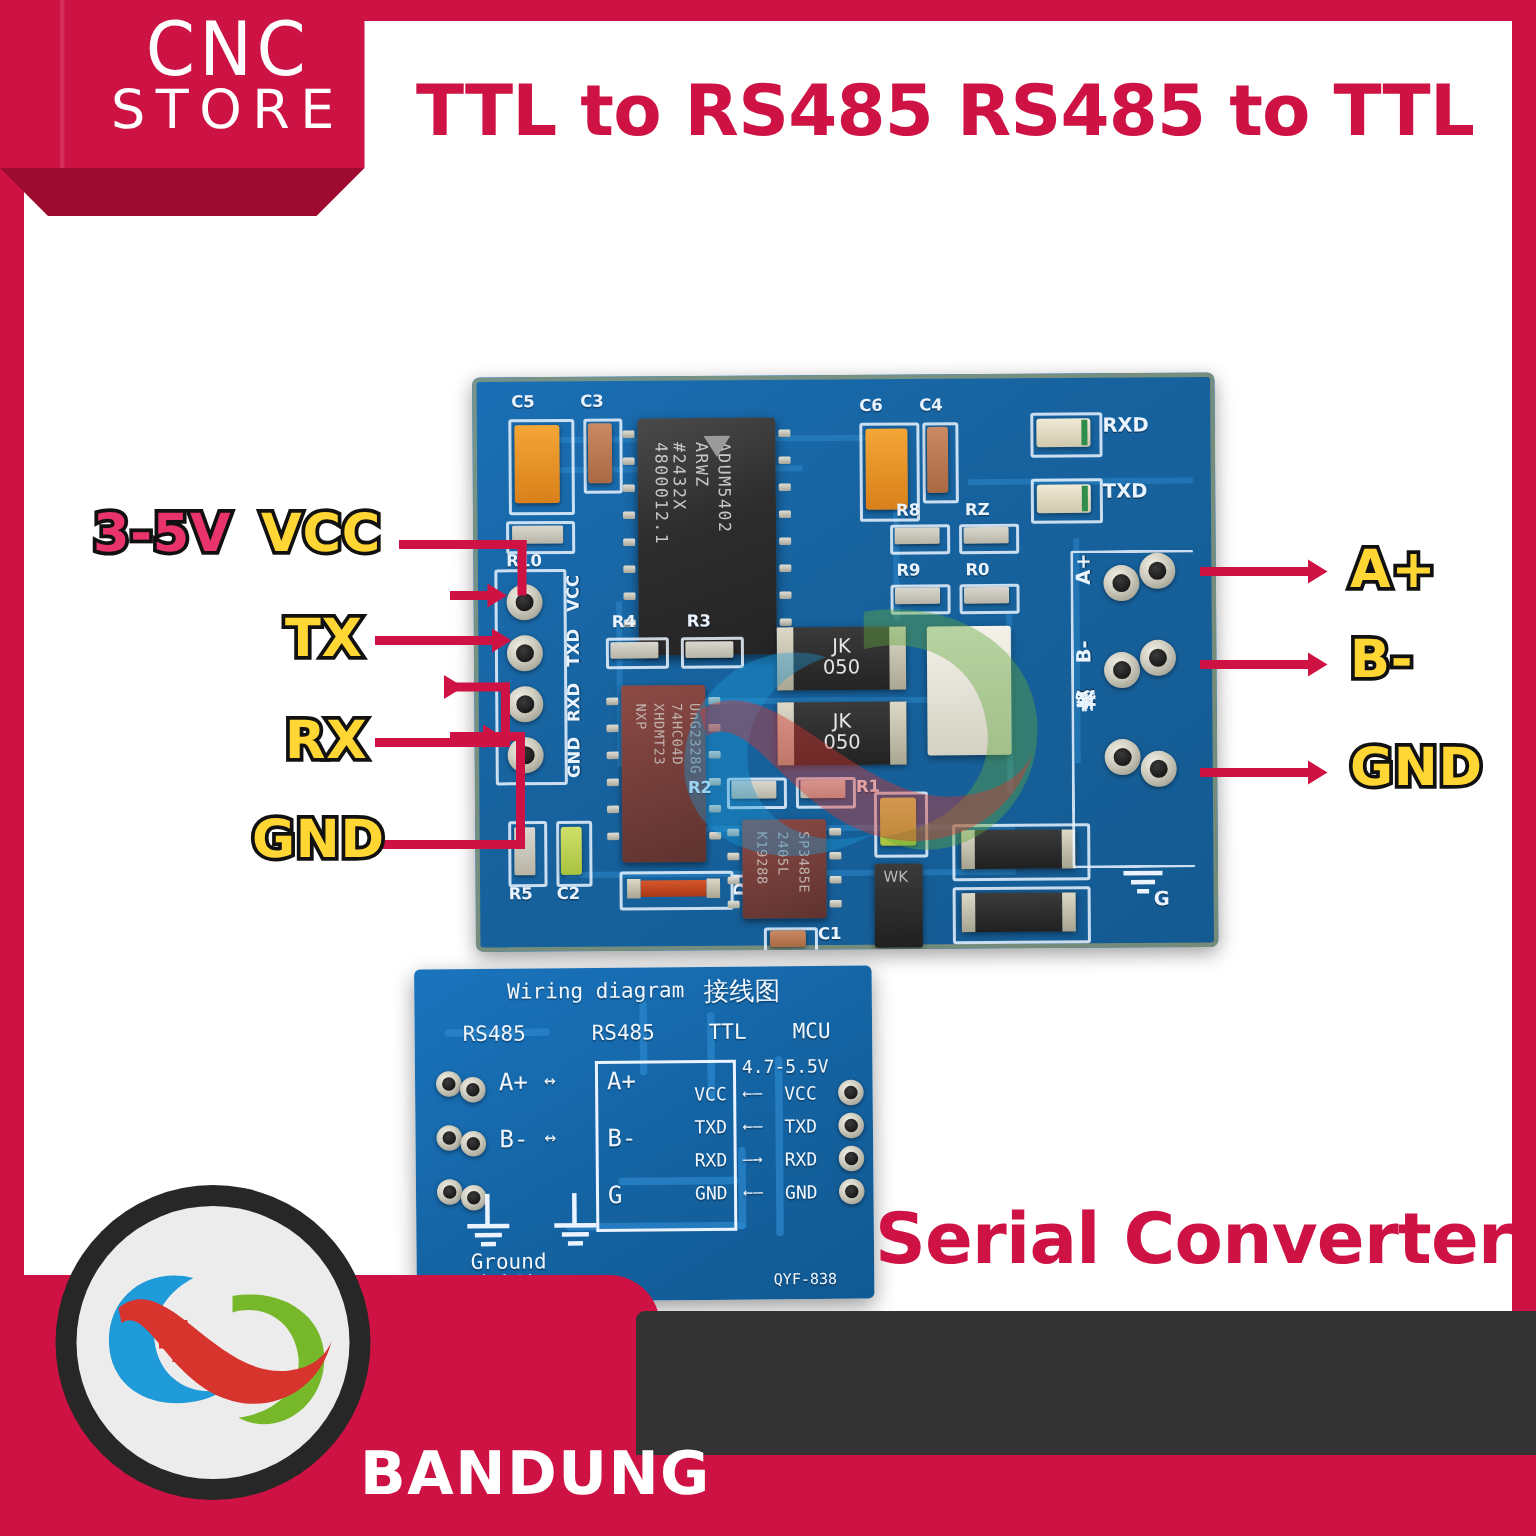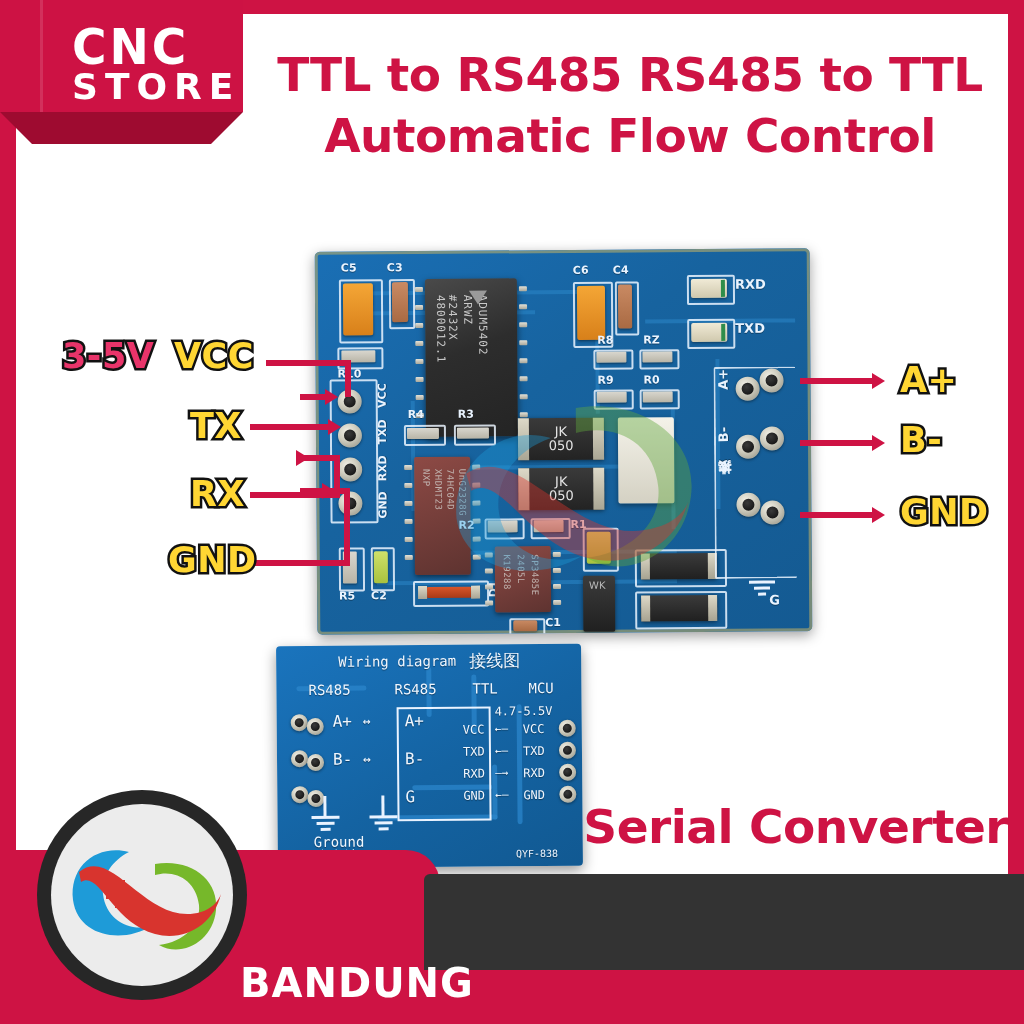--- a/index.html
+++ b/index.html
@@ -10,23 +10,23 @@
   .frame-top{position:absolute;left:0;top:0;width:1024px;height:14px;background:#CE1344;}
   .frame-right{position:absolute;right:0;top:0;width:16px;height:1024px;background:#CE1344;}
   .frame-left{position:absolute;left:0;top:0;width:16px;height:1024px;background:#CE1344;}
   .frame-bottom{position:absolute;left:0;bottom:0;width:1024px;height:14px;background:#CE1344;}
 
   
   .banner{position:absolute;left:0;top:0;width:243px;height:112px;background:#CD1244;z-index:6;}
   .banner-fold{position:absolute;left:0;top:112px;width:243px;height:32px;background:#9E0B30;
      clip-path:polygon(0 0,243px 0,211px 32px,32px 32px);z-index:6;}
   .banner-seam{position:absolute;left:40px;top:0;width:3px;height:112px;background:rgba(255,255,255,.13);z-index:7;}
-  .logo-cnc{position:absolute;left:72px;top:25px;width:160px;z-index:8;color:#fff;
-     font-family:"DejaVu Sans",sans-serif;font-weight:bold;line-height:.92;
-     letter-spacing:1px;}
+  .logo-cnc{position:absolute;left:72px;top:12px;width:160px;z-index:8;color:#fff;
+     font-family:"DejaVu Sans",sans-serif;font-weight:normal;line-height:.92;
+     text-align:center;letter-spacing:1px;}
   .logo-cnc .l1{font-size:47px;letter-spacing:3px;display:block;transform:scaleY(1.06);}
   .logo-cnc .l2{font-size:36px;letter-spacing:7px;display:block;margin-top:2px;}
 
   
   .headline{position:absolute;left:250px;top:44px;width:760px;text-align:center;z-index:5;
      color:#CE1344;font-family:"DejaVu Sans",sans-serif;font-weight:bold;
      line-height:1.30;letter-spacing:-.5px;}
   .headline .h1{font-size:47px;display:block;}
   .headline .h2{font-size:47px;display:block;}
 
@@ -134,21 +134,20 @@
 
 <div id="stage">
 
   <div class="frame-top"></div>
   <div class="frame-left"></div>
   <div class="frame-right"></div>
   <div class="frame-bottom"></div>
 
   <div class="headline">
     <span class="h1">TTL to RS485 RS485 to TTL</span>
-    <span class="h2">Automatic Flow Control</span>
   </div>
 
   <div class="banner-fold"></div>
   <div class="banner"></div>
   <div class="banner-seam"></div>
   <div class="logo-cnc">
     <span class="l1">CNC</span>
     <span class="l2">STORE</span>
   </div>
 

